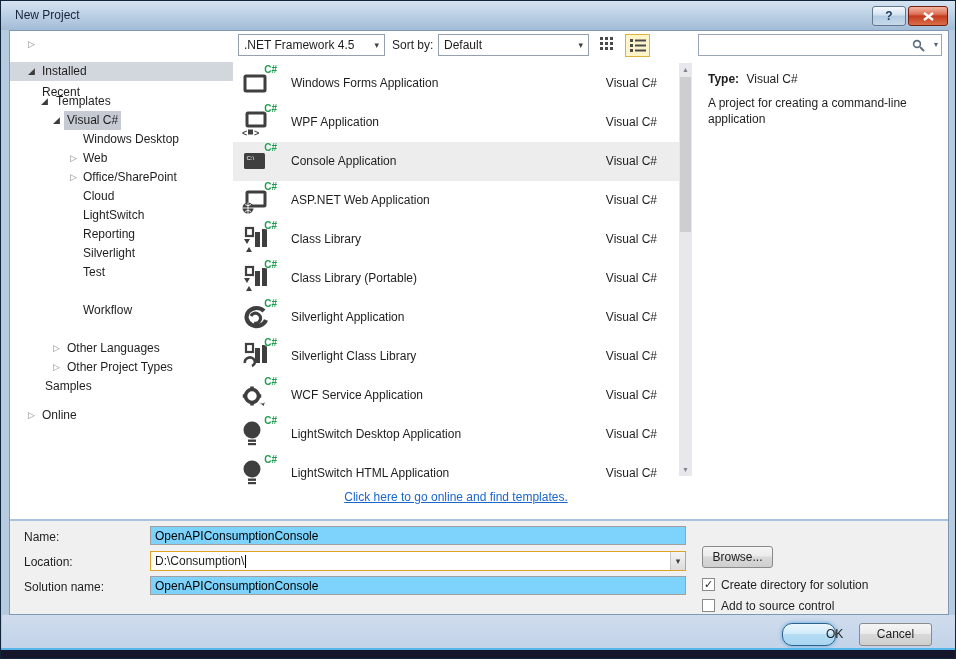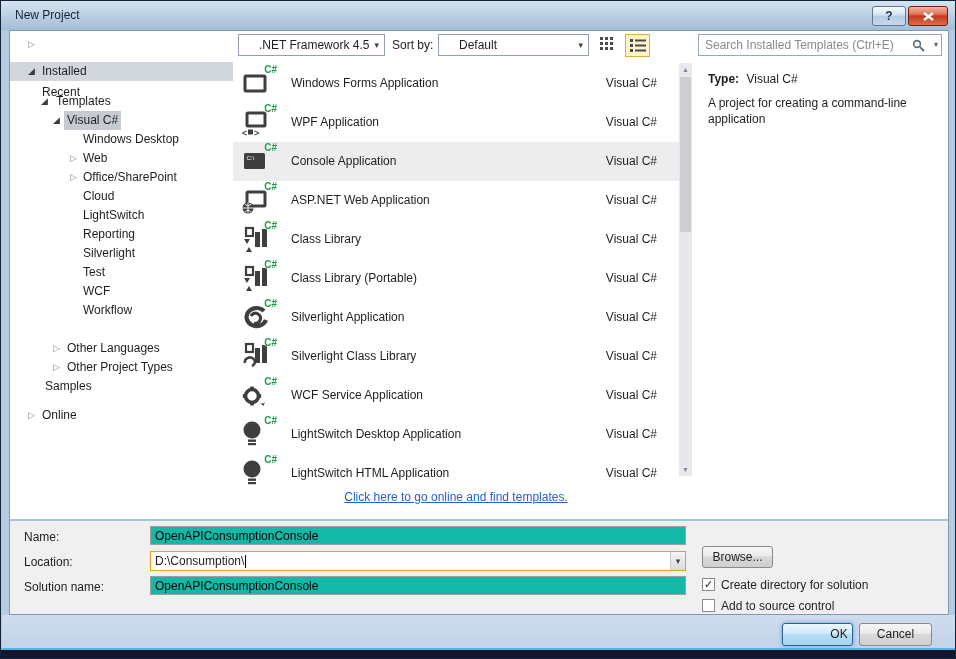--- a/index.html
+++ b/index.html
@@ -29,21 +29,21 @@
   #tree-panel{left:9px;top:30px;width:223px;height:488px;background:#fff;overflow:hidden;}
   .tree-item{position:absolute;left:0;width:100%;height:19px;line-height:19px;white-space:nowrap;}
   .tree-item.sel-row{background:#d2d7de;}
   .tree-arrow{position:absolute;top:0;font-size:9px;}
   .tree-arrow.exp{color:#3c3c3c;}
   .tree-arrow.col{color:#8a8a8a;}
   .tree-label{position:absolute;top:0;}
   .tree-label.sel-text{background:#c6cbd3;padding:0 3px;}
   
   .combo{background:#fff;border:1px solid #94a0ad;height:22px;line-height:20px;
-    padding-left:20px;position:absolute;}
+    padding-left:5px;position:absolute;}
   .combo .arr{position:absolute;right:5px;top:0;color:#404040;font-size:9px;line-height:20px;}
   #fw-combo{left:237px;top:33px;width:147px;}
   #sortby-label{left:391px;top:37px;}
   #sort-combo{left:437px;top:33px;width:151px;}
   #grid-btn{left:599px;top:36px;width:21px;height:18px;}
   #list-btn{left:624px;top:33px;width:25px;height:23px;background:#fdf5c9;
     border:1px solid #dcb23c;padding:3px 0 0 4px;}
   #search-box{left:697px;top:33px;width:244px;height:22px;background:#fff;
     border:1px solid #98a6b5;}
   #search-ph{position:absolute;left:6px;top:3px;color:#8a8a8a;}
@@ -68,41 +68,41 @@
   
   #info-panel{left:697px;top:62px;width:250px;height:455px;background:#fff;}
   #info-type{position:absolute;left:10px;top:9px;}
   #info-desc{position:absolute;left:10px;top:32px;width:232px;line-height:1.35;}
   b{font-weight:bold;}
   
   #form-panel{left:9px;top:518px;width:938px;height:95px;background:#f0f0f0;
     border-top:2px solid #a8c3de;}
   .form-label{position:absolute;left:14px;}
   .txt-input{position:absolute;left:140px;width:536px;height:19px;border:1px solid #a0a0a0;
-    background:#14b8a6;font-family:inherit;font-size:12px;padding:0 4px;margin:0;}
+    background:#7dd3fc;font-family:inherit;font-size:12px;padding:0 4px;margin:0;}
   #location-combo{position:absolute;left:140px;width:536px;height:20px;background:#fff;
     border:1px solid #dfa323;line-height:18px;padding-left:4px;}
   #location-caret{display:inline-block;width:1px;height:13px;background:#000;
     vertical-align:middle;margin-left:1px;}
   #location-arr{position:absolute;right:0;top:0;width:15px;height:18px;text-align:center;
     font-size:9px;color:#404040;line-height:18px;background:linear-gradient(180deg,#f4f4f4,#dcdcdc);
     border-left:1px solid #c8c8c8;}
   .btn{position:absolute;text-align:center;border-radius:3px;border:1px solid #8a8a8a;
     background:linear-gradient(180deg,#f5f5f5 0%,#ebebeb 45%,#d9d9d9 50%,#cfcfcf 100%);
     line-height:20px;cursor:default;}
   #browse-btn{left:692px;top:25px;width:71px;height:22px;}
   .cb-box{position:absolute;width:13px;height:13px;background:#fff;border:1px solid #8a8a8a;
     font-size:11px;line-height:11px;text-align:center;font-weight:bold;color:#222;}
   .cb-label{position:absolute;left:711px;}
   
   #bottom-band{left:1px;top:614px;width:954px;height:33px;
     background:linear-gradient(180deg,#cfdcee 0%,#c3d3e8 100%);}
-  #ok-btn{left:781px;top:622px;width:71px;height:23px;border:1px solid #2c628b;
+  #ok-btn{left:781px;top:622px;width:54px;height:23px;border:1px solid #2c628b;
     background:linear-gradient(180deg,#eaf6fd 0%,#d1ebfa 45%,#b5ddf4 50%,#a9d5f0 100%);
-    box-shadow:0 0 4px #58a8e0;line-height:21px;position:absolute;text-align:center;border-radius:3px;padding-left:43px;}
+    box-shadow:0 0 4px #58a8e0;line-height:21px;position:absolute;text-align:center;border-radius:10px;padding-left:43px;}
   #cancel-btn{left:858px;top:622px;width:73px;height:23px;line-height:21px;}
   #cyan-line{left:0;top:647px;width:956px;height:2px;background:#53b5e8;}
   #dark-strip{left:0;top:649px;width:956px;height:10px;background:#15152c;}
 </style>
 </head>
 <body>
 
 <div id="window">
 
   <div id="titlebar" class="abs">
@@ -152,23 +152,20 @@
         <span class="tree-label" style="left: 73px;">LightSwitch</span>
       </div>
       <div class="tree-item" style="top: 194px;">
         <span class="tree-label" style="left: 73px;">Reporting</span>
       </div>
       <div class="tree-item" style="top: 213px;">
         <span class="tree-label" style="left: 73px;">Silverlight</span>
       </div>
       <div class="tree-item" style="top: 232px;">
         <span class="tree-label" style="left: 73px;">Test</span>
-      </div>
-      <div class="tree-item" style="top: 251px;">
-        <span class="tree-label" style="left: 73px;">WCF</span>
       </div>
       <div class="tree-item" style="top: 270px;">
         <span class="tree-label" style="left: 73px;">Workflow</span>
       </div>
       <div class="tree-item" style="top: 308px;">
         <span class="tree-arrow col" style="left: 43px;">▷</span>
         <span class="tree-label" style="left: 57px;">Other Languages</span>
       </div>
       <div class="tree-item" style="top: 327px;">
         <span class="tree-arrow col" style="left: 43px;">▷</span>
@@ -213,21 +210,20 @@
         <rect x="0" y="1" width="3" height="3"></rect>
           <rect x="5" y="1.5" width="11" height="2"></rect>
         <rect x="0" y="6" width="3" height="3"></rect>
           <rect x="5" y="6.5" width="11" height="2"></rect>
         <rect x="0" y="11" width="3" height="3"></rect>
           <rect x="5" y="11.5" width="11" height="2"></rect>
       </g>
     </svg>
   </div>
   <div id="search-box" class="abs">
-    <span id="search-ph">Search Installed Templates (Ctrl+E)</span>
     <svg id="search-mag" width="13" height="13">
       <circle cx="5" cy="5" r="3.4" fill="none" stroke="#5b6b7a" stroke-width="1.6"></circle>
       <path d="M8 8 L12 12" stroke="#5b6b7a" stroke-width="1.8"></path>
     </svg>
     <span id="search-arr">▾</span>
   </div>
 
   <div id="list-area" class="abs">
       <div class="tpl-row" style="top: 1px;">
         <div class="tpl-icon"><svg width="28" height="30" viewBox="0 0 28 30">

